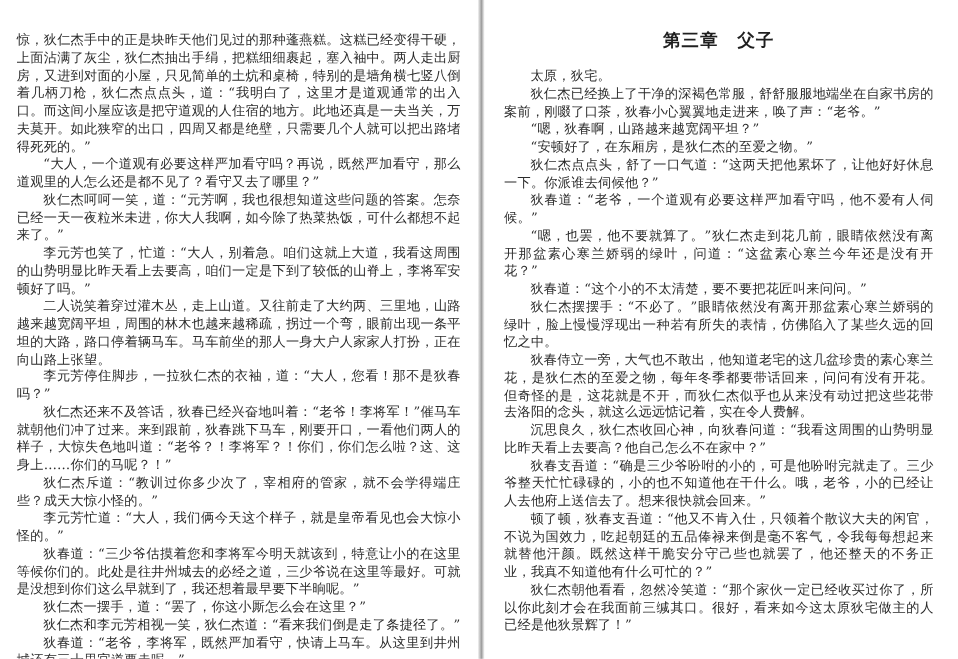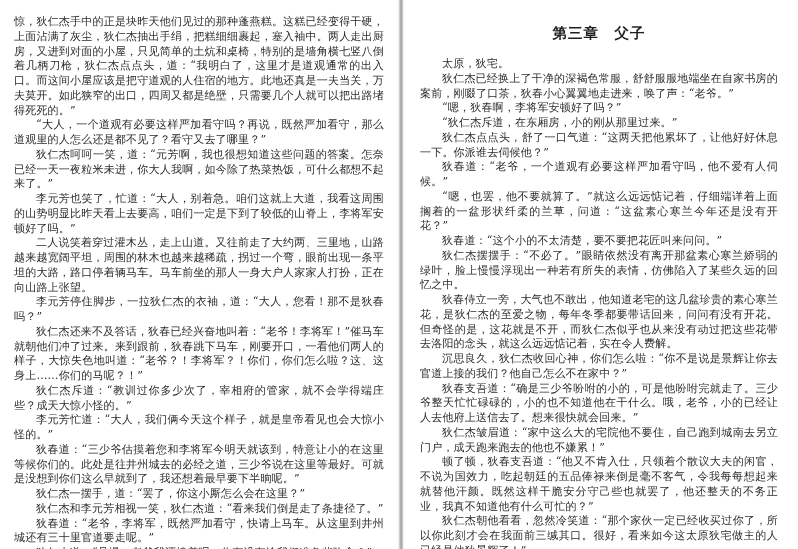--- a/index.html
+++ b/index.html
@@ -19,21 +19,21 @@
     position: absolute;
     top: 0;
     height: 549px;
     box-sizing: border-box;
     background: #ffffff;
     overflow: hidden;
   }
   .page-left {
     left: 0;
     width: 398px;
-    padding: 15px 14px 0 14px;
+    padding: 27px 14px 0 14px;
   }
   .page-right {
     left: 404px;
     width: 394px;
     padding: 24px 20px 10px 16px;
   }
   .page-divider {
     position: absolute;
     left: 398px;
     top: 0;
@@ -84,27 +84,26 @@
     </div>
 </div>
 
 <div class="page-divider"></div>
 
 <div class="page page-right">
   <h1 class="chapter-title">第三章　父子</h1>
   <div>
       <p class="para">太原，狄宅。</p>
       <p class="para">狄仁杰已经换上了干净的深褐色常服，舒舒服服地端坐在自家书房的案前，刚啜了口茶，狄春小心翼翼地走进来，唤了声：“老爷。”</p>
-      <p class="para">“嗯，狄春啊，李将军安顿好了吗？”</p>
-      <p class="para">“狄仁杰斥道，在东厢房，小的刚从那里过来。”</p>
+      <p class="para">“嗯，狄春啊，山路越来越宽阔平坦？”</p>
+      <p class="para">“安顿好了，在东厢房，是狄仁杰的至爱之物。”</p>
       <p class="para">狄仁杰点点头，舒了一口气道：“这两天把他累坏了，让他好好休息一下。你派谁去伺候他？”</p>
       <p class="para">狄春道：“老爷，一个道观有必要这样严加看守吗，他不爱有人伺候。”</p>
-      <p class="para">“嗯，也罢，他不要就算了。”就这么远远惦记着，仔细端详着上面搁着的一盆形状纤柔的兰草，问道：“这盆素心寒兰今年还是没有开花？”</p>
+      <p class="para">“嗯，也罢，他不要就算了。”狄仁杰走到花几前，眼睛依然没有离开那盆素心寒兰娇弱的绿叶，问道：“这盆素心寒兰今年还是没有开花？”</p>
       <p class="para">狄春道：“这个小的不太清楚，要不要把花匠叫来问问。”</p>
       <p class="para">狄仁杰摆摆手：“不必了。”眼睛依然没有离开那盆素心寒兰娇弱的绿叶，脸上慢慢浮现出一种若有所失的表情，仿佛陷入了某些久远的回忆之中。</p>
       <p class="para">狄春侍立一旁，大气也不敢出，他知道老宅的这几盆珍贵的素心寒兰花，是狄仁杰的至爱之物，每年冬季都要带话回来，问问有没有开花。但奇怪的是，这花就是不开，而狄仁杰似乎也从来没有动过把这些花带去洛阳的念头，就这么远远惦记着，实在令人费解。</p>
-      <p class="para">沉思良久，狄仁杰收回心神，你们怎么啦：“你不是说是景辉让你去官道上接的我们？他自己怎么不在家中？”</p>
+      <p class="para">沉思良久，狄仁杰收回心神，向狄春问道：“我看这周围的山势明显比昨天看上去要高？他自己怎么不在家中？”</p>
       <p class="para">狄春支吾道：“确是三少爷吩咐的小的，可是他吩咐完就走了。三少爷整天忙忙碌碌的，小的也不知道他在干什么。哦，老爷，小的已经让人去他府上送信去了。想来很快就会回来。”</p>
-      <p class="para">狄仁杰皱眉道：“家中这么大的宅院他不要住，自己跑到城南去另立门户，成天跑来跑去的他也不嫌累！”</p>
       <p class="para">顿了顿，狄春支吾道：“他又不肯入仕，只领着个散议大夫的闲官，不说为国效力，吃起朝廷的五品俸禄来倒是毫不客气，令我每每想起来就替他汗颜。既然这样干脆安分守己些也就罢了，他还整天的不务正业，我真不知道他有什么可忙的？”</p>
       <p class="para">狄仁杰朝他看看，忽然冷笑道：“那个家伙一定已经收买过你了，所以你此刻才会在我面前三缄其口。很好，看来如今这太原狄宅做主的人已经是他狄景辉了！”</p>
     </div>
 </div>
 
 </body></html>

